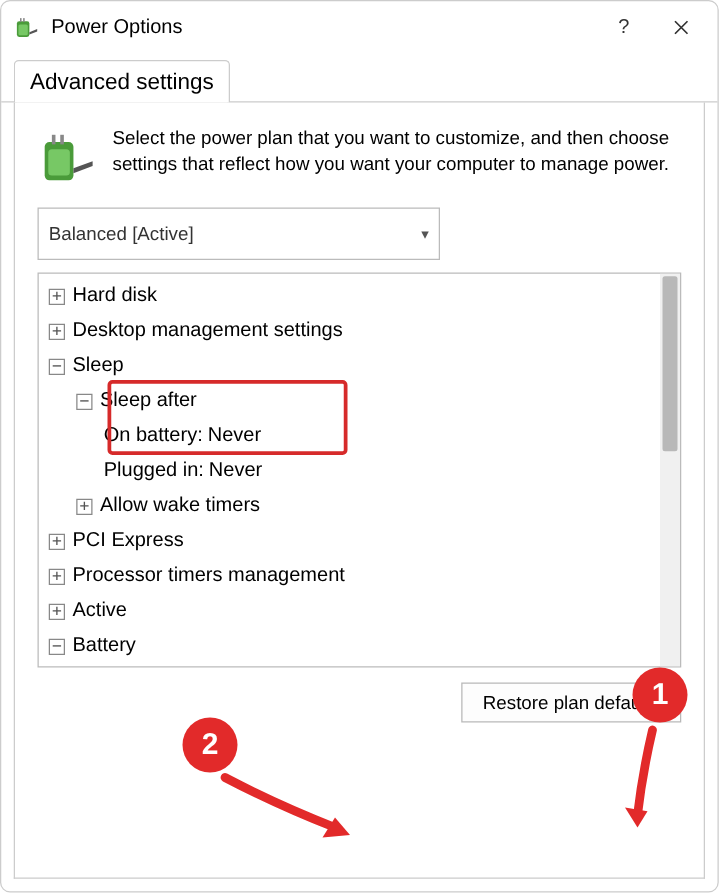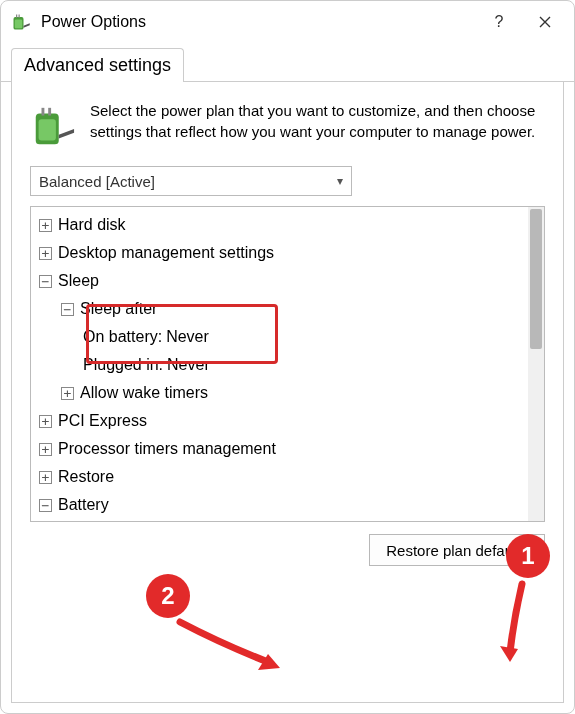--- a/index.html
+++ b/index.html
@@ -81,21 +81,21 @@
       margin-right: 14px;
       margin-top: 4px;
       flex-shrink: 0;
     }
     .intro-text {
       font-size: 15px;
       line-height: 1.4;
     }
     .combo {
       width: 322px;
-      height: 30px;
+      height: 42px;
       border: 1px solid #bbb;
       display: flex;
       align-items: center;
       padding: 0 8px;
       justify-content: space-between;
       margin-bottom: 10px;
       font-size: 15px;
       color: #333;
     }
     .combo .chev {
@@ -270,21 +270,21 @@
         <div class="node d1">
             <span class="exp">+</span>
             <span class="lbl">PCI Express</span>
           </div>
         <div class="node d1">
             <span class="exp">+</span>
             <span class="lbl">Processor timers management</span>
           </div>
         <div class="node d1">
             <span class="exp">+</span>
-            <span class="lbl">Restore</span>
+            <span class="lbl">Active</span>
           </div>
         <div class="node d1">
             <span class="exp">−</span>
             <span class="lbl">Battery</span>
           </div>
       </div>
       <div class="scrollbar-track">
         <div class="scrollbar-thumb"></div>
       </div>
     </div>

